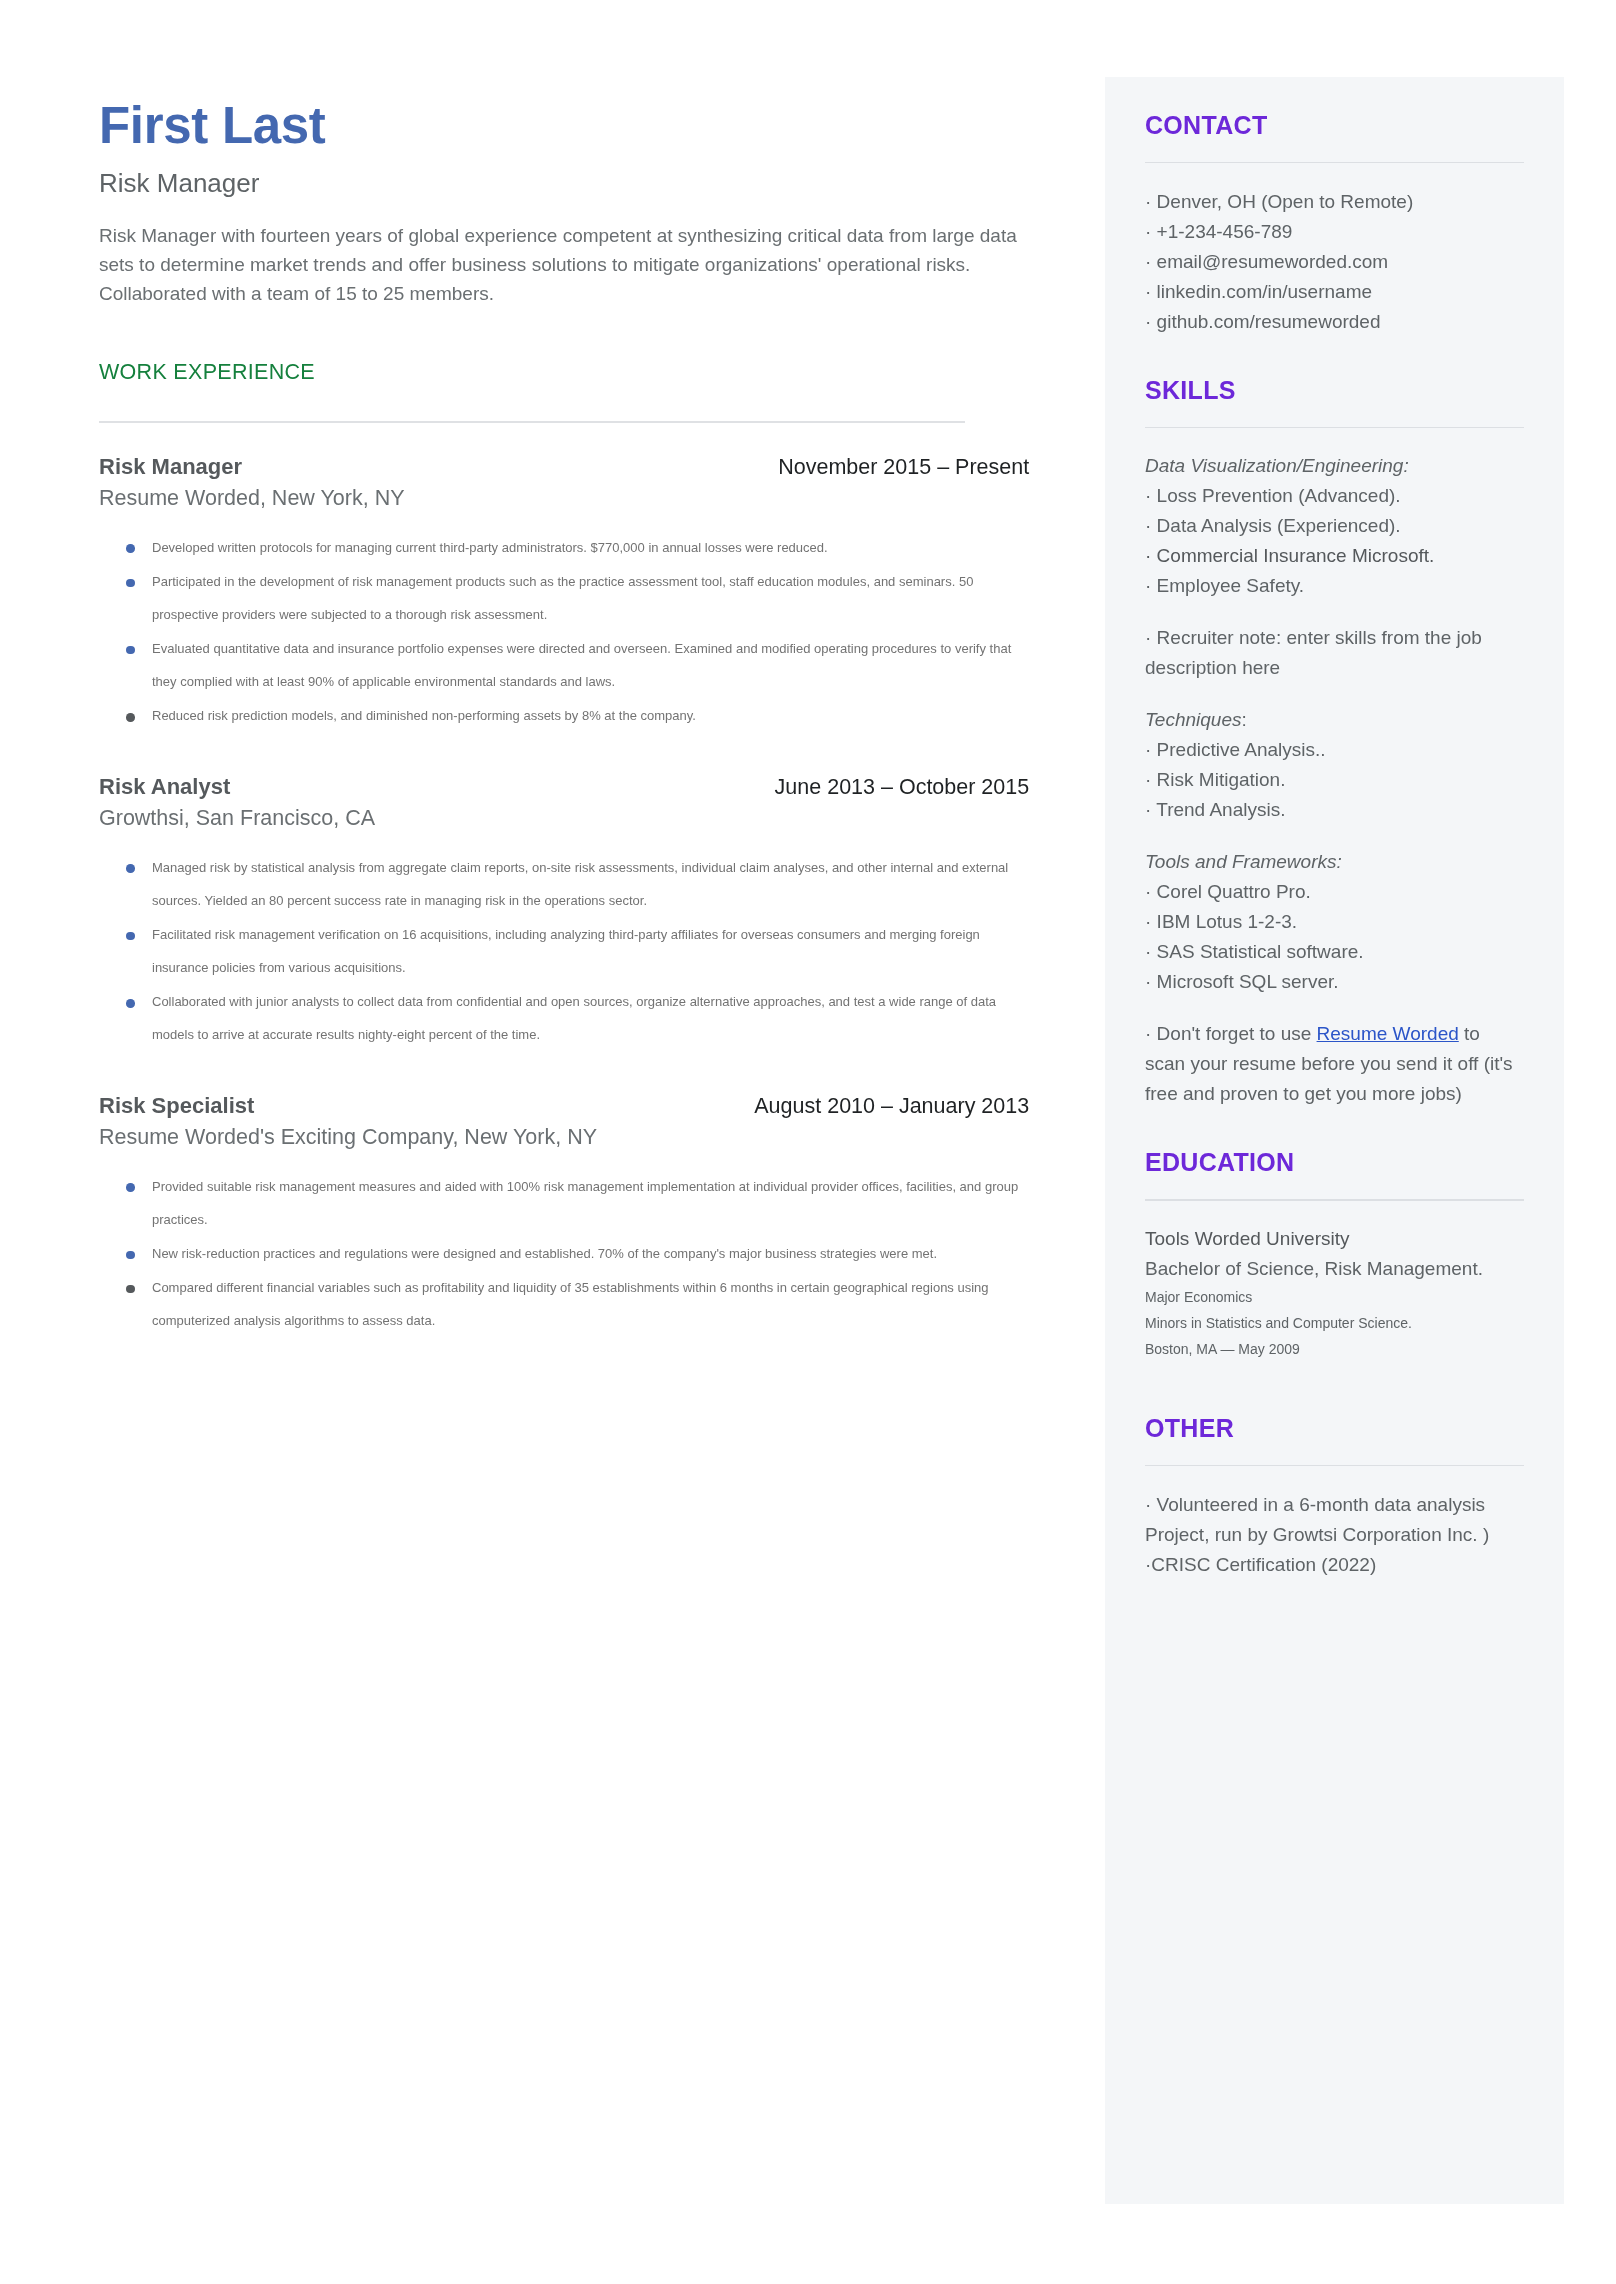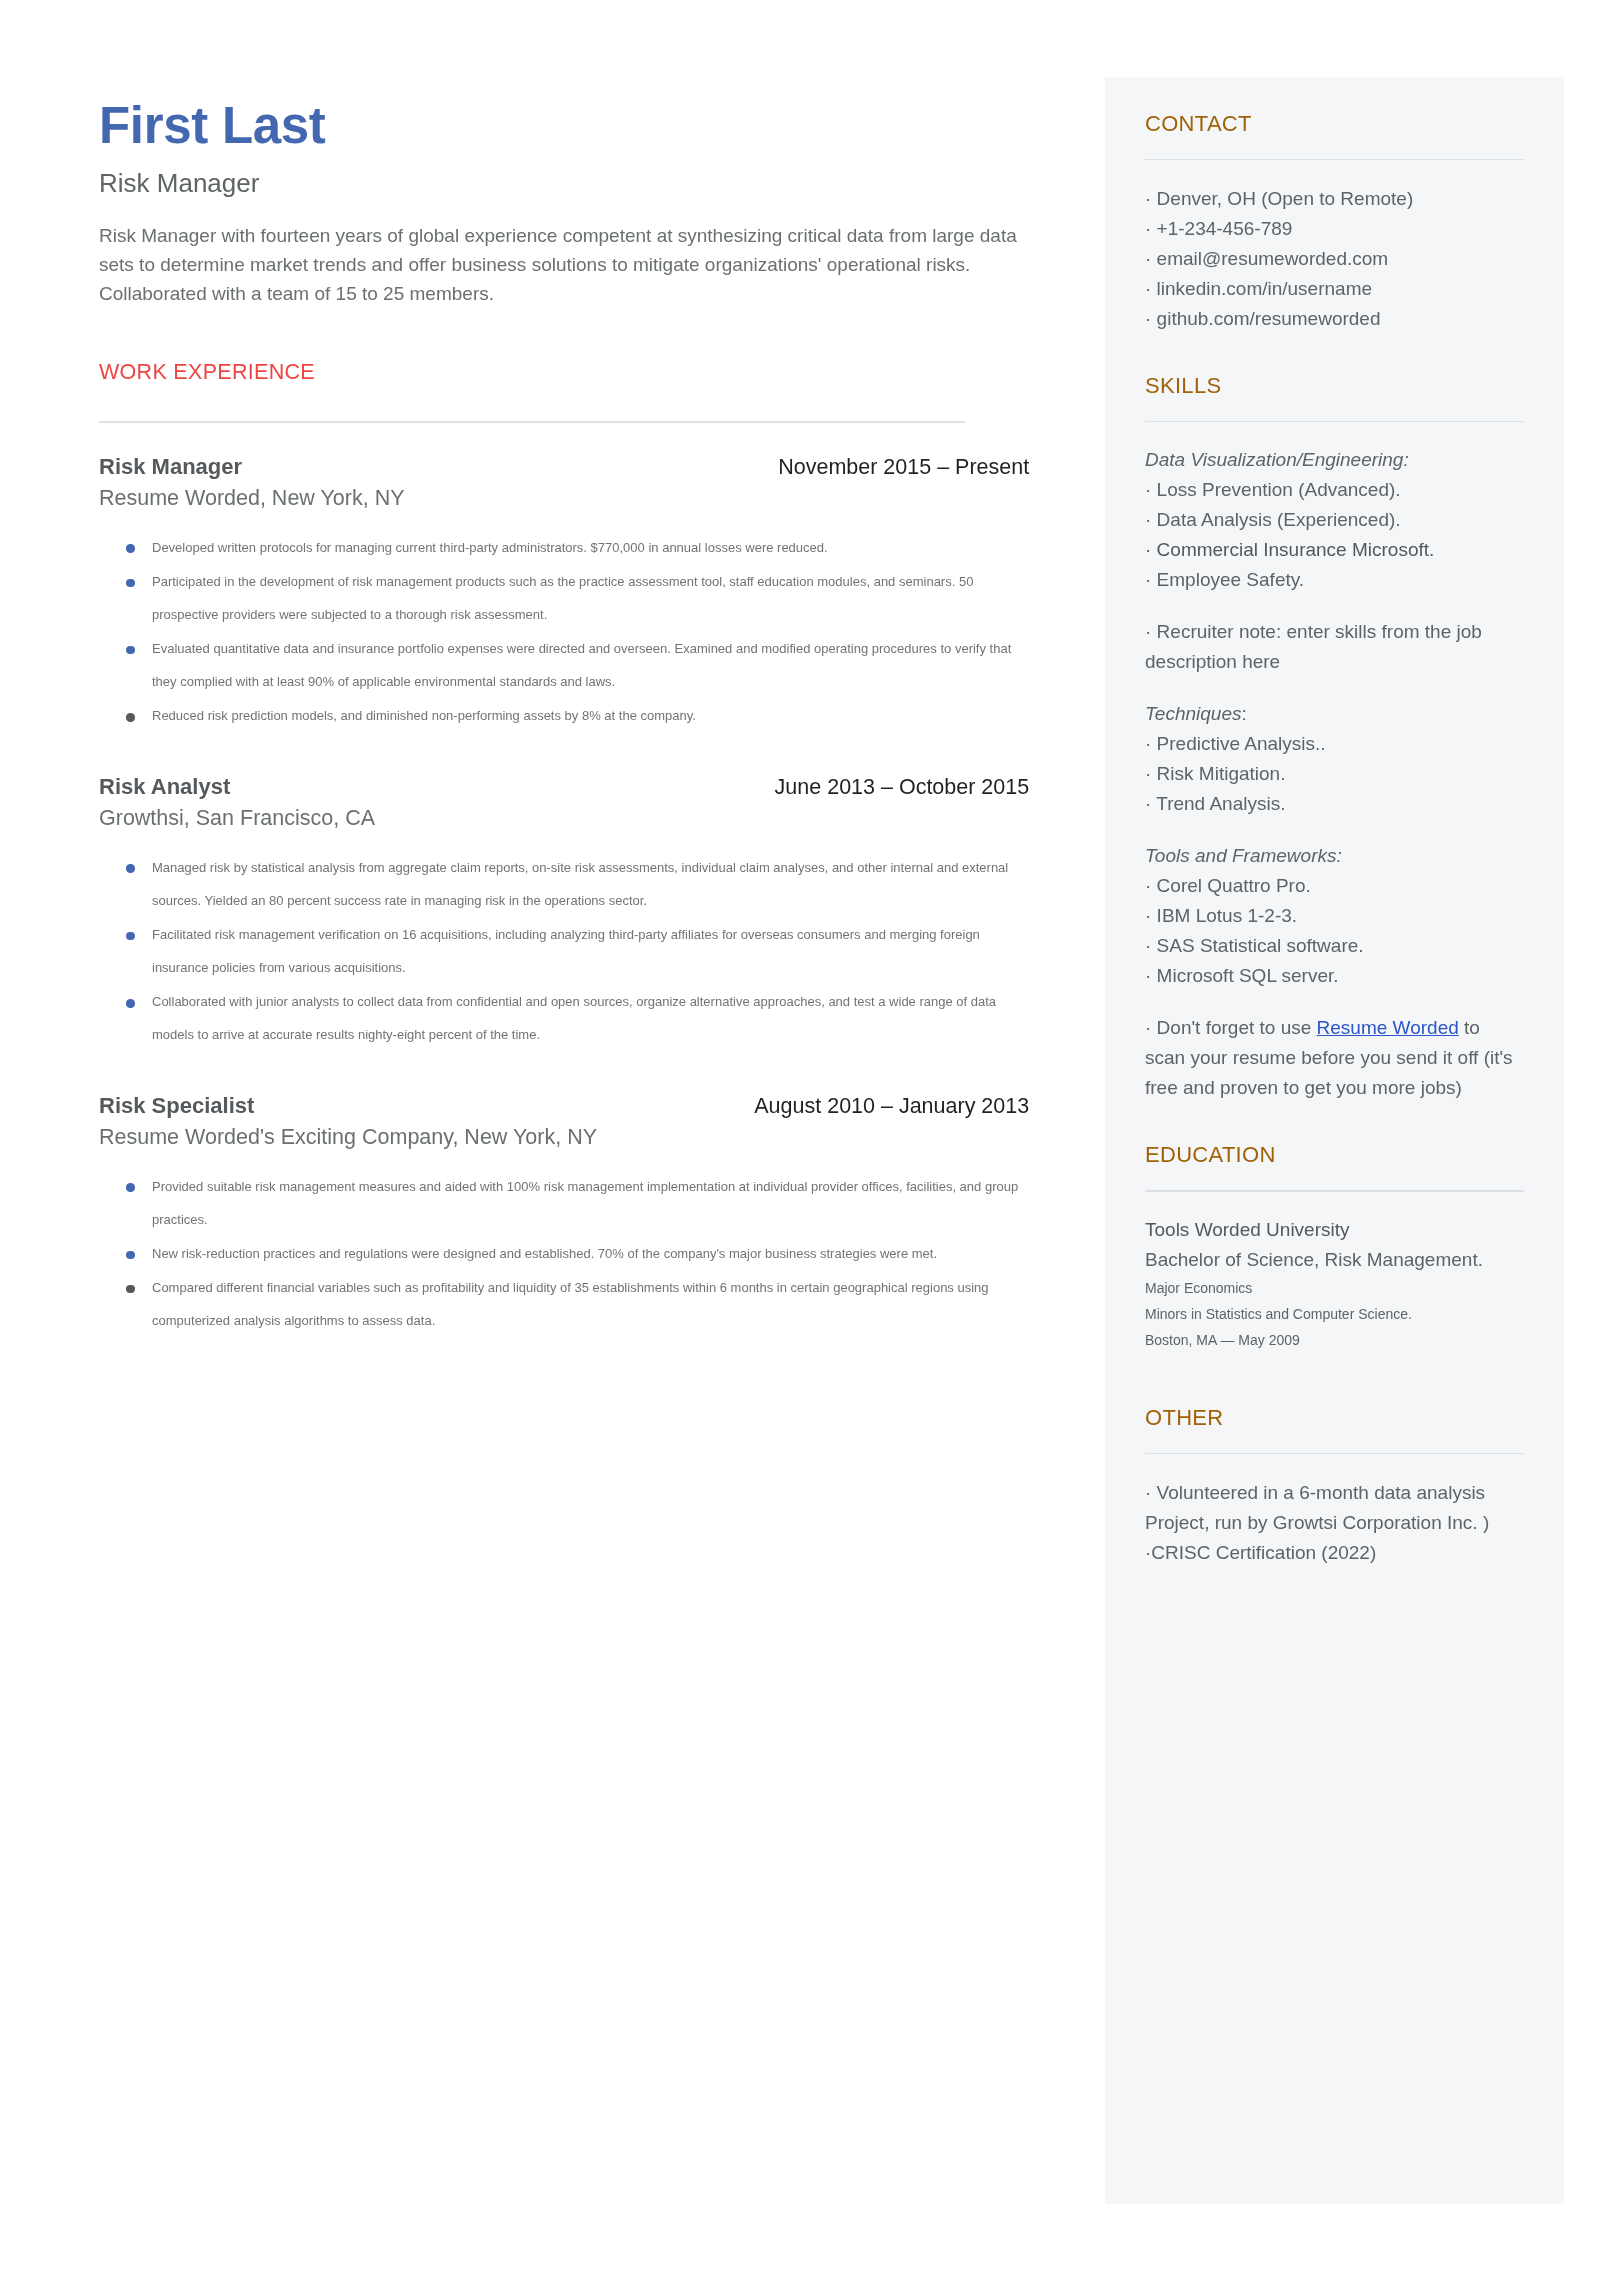--- a/index.html
+++ b/index.html
@@ -13,24 +13,24 @@
 
   
   #sidebar {
     position: absolute;
     left: 1105px; top: 77px;
     width: 459px; height: 2127px;
     background: #f4f6f8;
     padding: 34px 40px 0 40px;
   }
   .side-heading {
-    color: #a16207;
-    font-size: 22px;
+    color: #6d28d9;
+    font-size: 25px;
     letter-spacing: 0.3px;
-    font-weight: 400;
+    font-weight: 700;
     margin-bottom: 22px;
   }
   .side-rule {
     height: 1.3px; background: #dcdfe3; width: 100%;
     margin-bottom: 23.4px;
   }
   .side-block { margin-bottom: 39px; }
   .side-line {
     color: #5e6366;
     font-size: 19px;
@@ -65,21 +65,21 @@
   }
   #summary {
     color: #6a6f72;
     font-size: 19px;
     line-height: 29px;
     font-weight: 300;
     margin-top: 22px;
     width: 938px;
   }
   .main-heading {
-    color: #ef4444;
+    color: #15803d;
     font-size: 21.5px;
     letter-spacing: 0.3px;
     font-weight: 400;
     margin-top: 52px;
   }
   .main-rule {
     height: 1.3px; background: #dfe1e4;
     width: 866px;
     margin-top: 36px; margin-bottom: 31px;
   }

